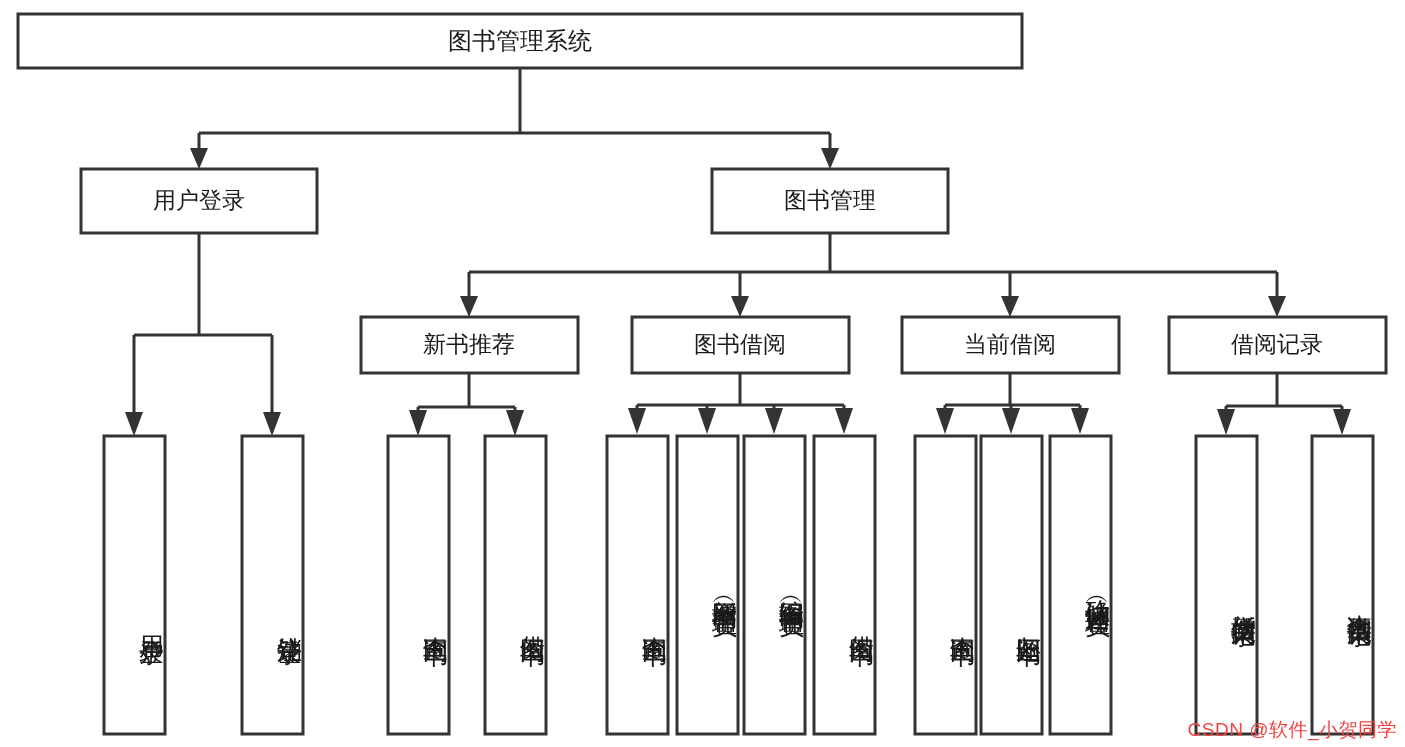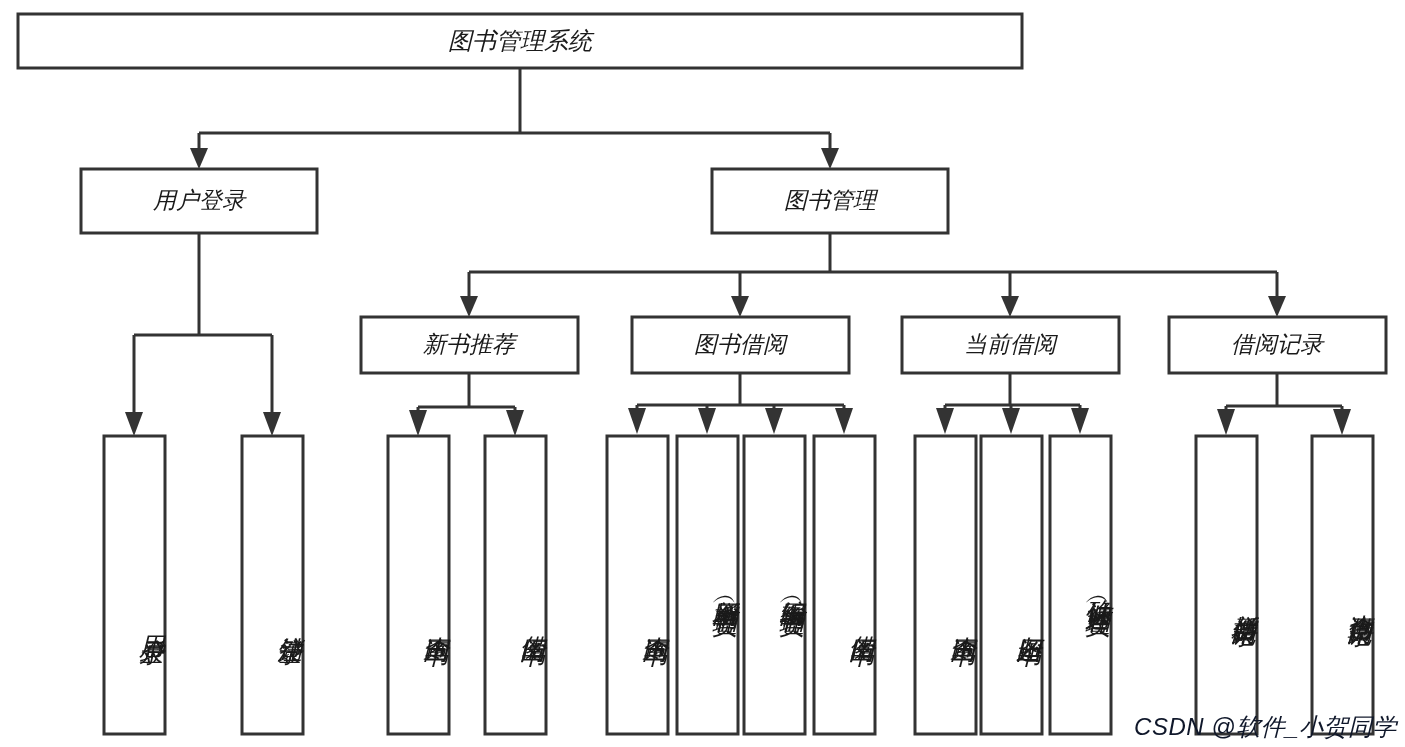--- a/index.html
+++ b/index.html
@@ -13,21 +13,20 @@
     position: relative;
     overflow: hidden;
     font-family: "Liberation Sans", "DejaVu Sans", sans-serif;
   }
   #diagram-root {
     position: absolute;
     left: 0;
     top: 0;
     width: 1405px;
     height: 747px;
-    font-style: italic;
   }
   svg.flow {
     display: block;
     width: 1405px;
     height: 747px;
   }
   .node-box {
     fill: #ffffff;
     stroke: #333333;
     stroke-width: 3;
@@ -70,22 +69,22 @@
     display: flex;
     align-items: flex-start;
     justify-content: center;
     pointer-events: none;
   }
   .watermark {
     position: absolute;
     right: 8px;
     bottom: 4px;
     font-family: "Liberation Sans", "DejaVu Sans", sans-serif;
-    font-size: 24px;
-    color: #0f172a;
+    font-size: 19px;
+    color: #ef4444;
     letter-spacing: 0.5px;
     white-space: nowrap;
   }
 </style>
 </head>
 <body>
 
 <div id="diagram-root">
 
   <svg class="flow" viewBox="0 0 1405 747" xmlns="http://www.w3.org/2000/svg">

